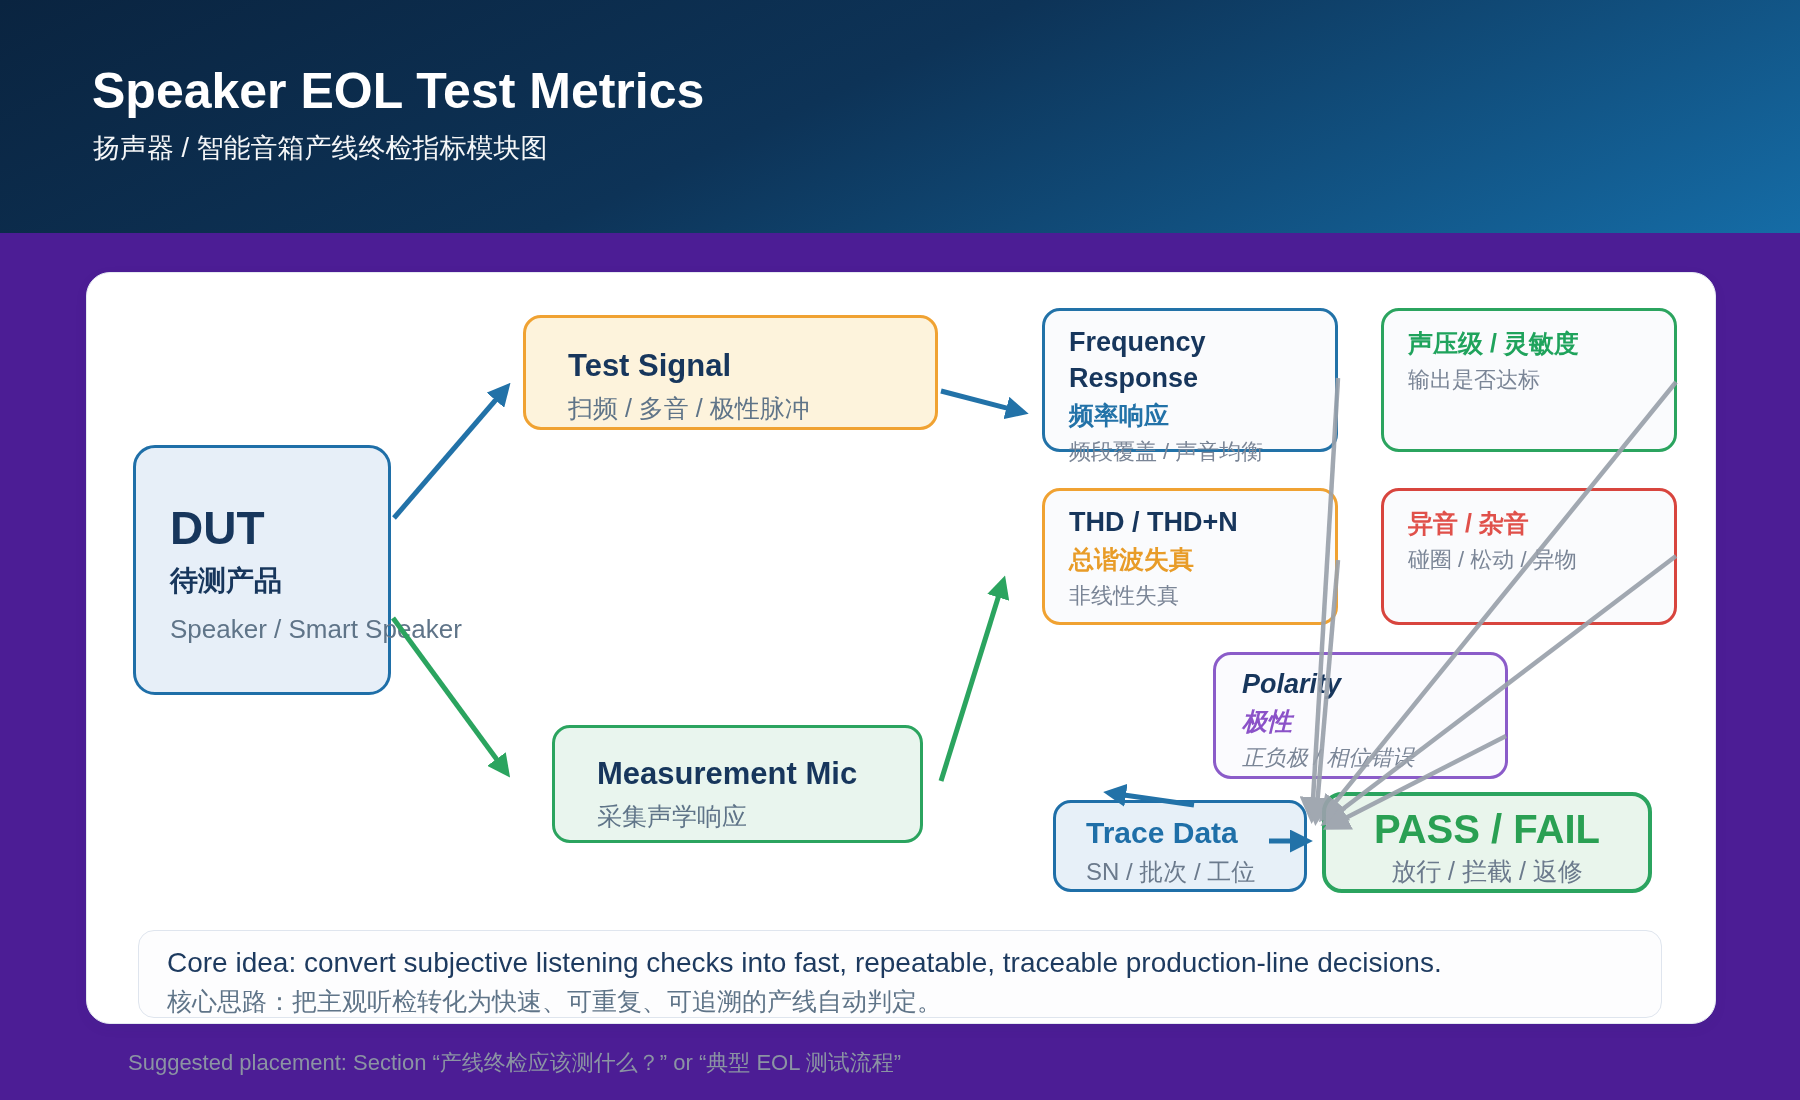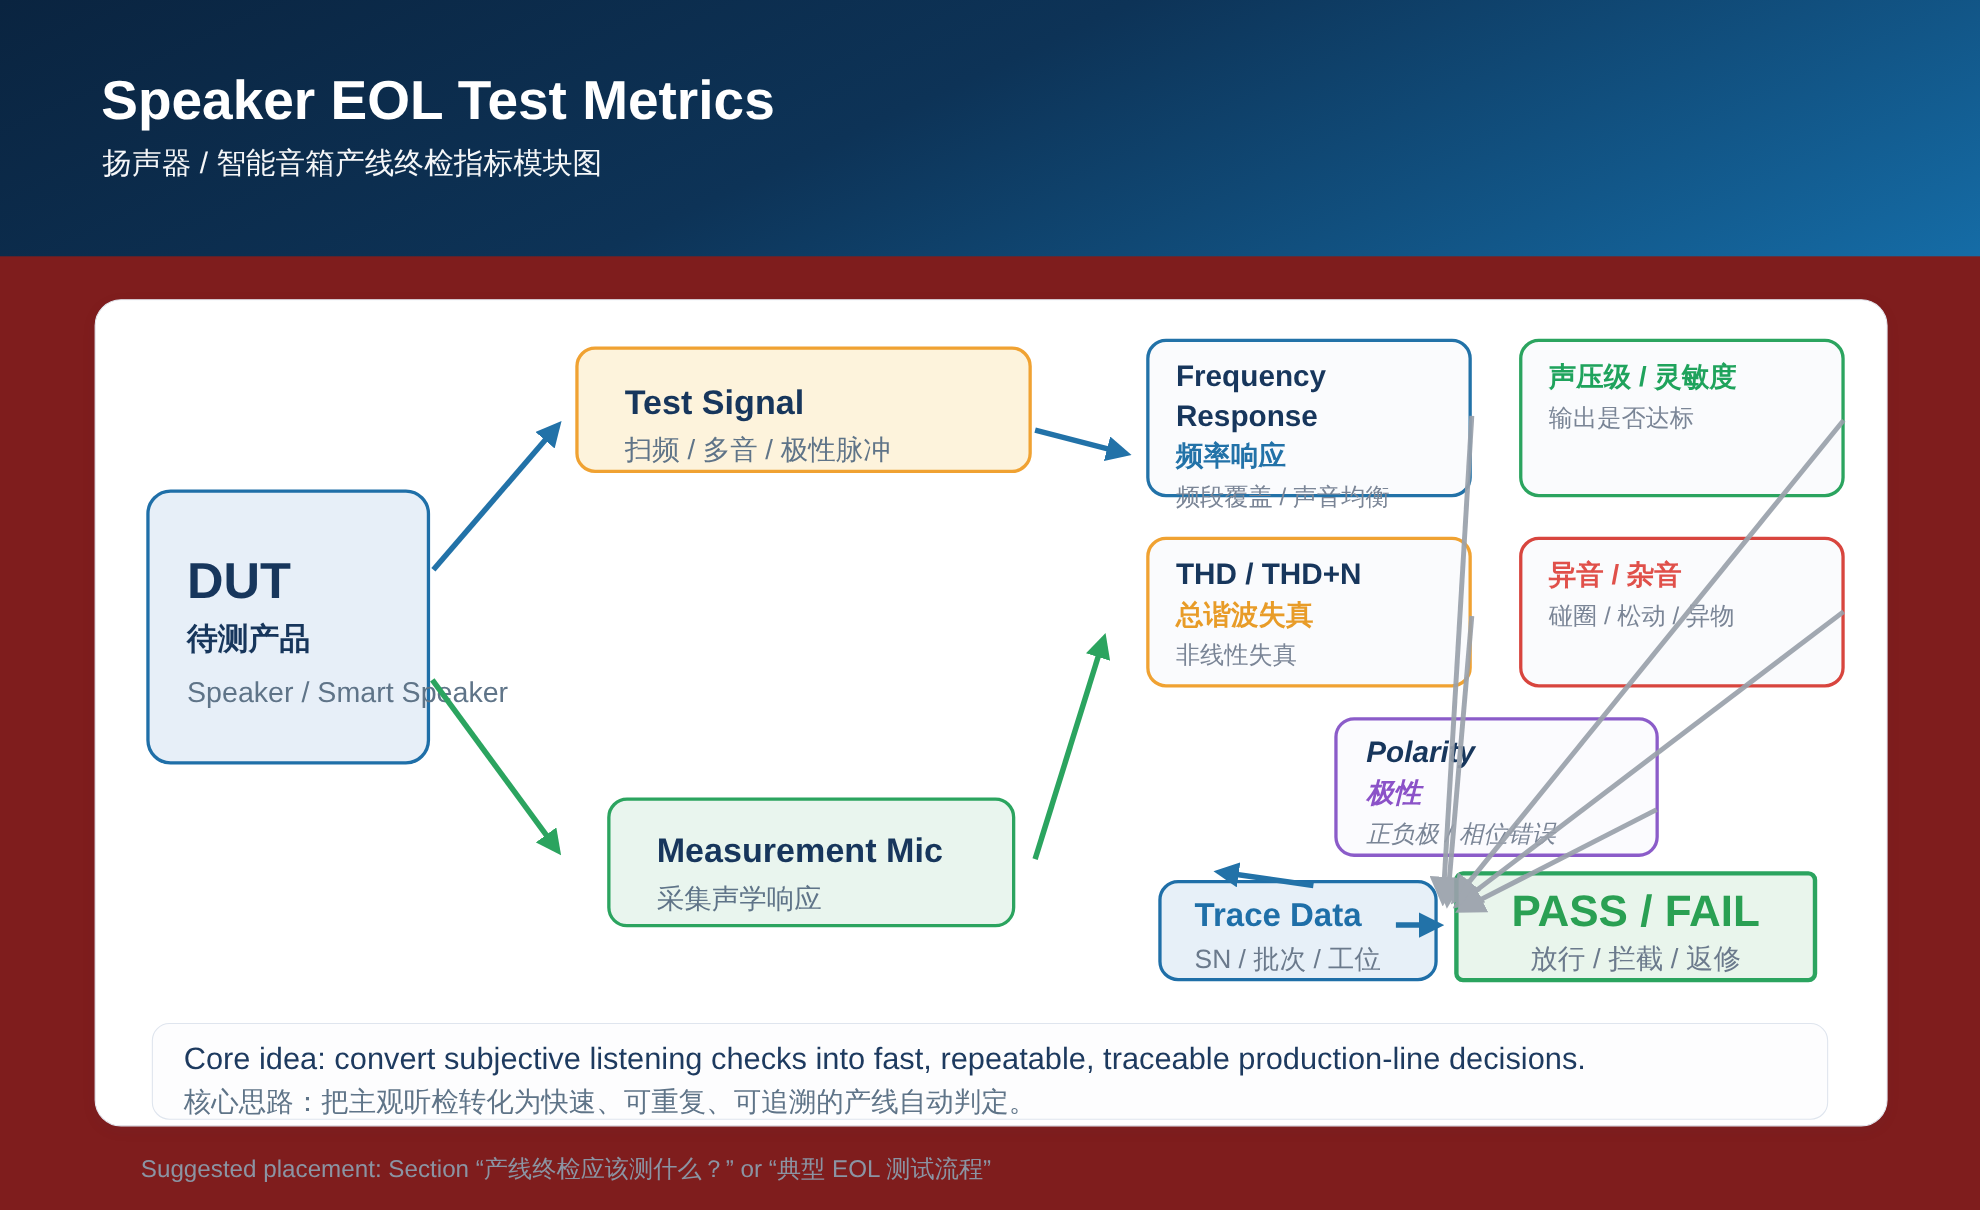--- a/index.html
+++ b/index.html
@@ -1,18 +1,18 @@
 <!DOCTYPE html>
 <html><head>
 <meta charset="utf-8">
 <style>
   html,body{margin:0;padding:0;background:#eef1f6;}
   .stage{
     position:relative;width:1800px;height:1100px;overflow:hidden;
-    background:#7f1d1d;
+    background:#4c1d95;
     font-family:"Liberation Sans","DejaVu Sans",sans-serif;
     -webkit-font-smoothing:antialiased;
   }
   
   .header{
     position:absolute;left:0;top:0;width:1800px;height:233px;
     background:linear-gradient(155deg,#0a2440 0%,#0d3357 45%,#156ca6 100%);
   }
   .header .title{
     position:absolute;left:92px;top:62px;color:#ffffff;
@@ -59,21 +59,21 @@
   .pol{left:1213px;top:652px;width:295px;height:127px;border:3px solid #8b5cc9;
        background:#fbfbfe;padding:11px 0 0 26px;font-style:italic;}
   .s-blue{color:#2272a8;}.s-green{color:#1fa35c;}.s-orange{color:#e89c28;}
   .s-red{color:#e0504a;}.s-purple{color:#8b52c8;}
   
   .trace{left:1053px;top:800px;width:254px;height:92px;background:#e7f0f8;
          border:3.5px solid #1f6fa8;padding:13px 0 0 30px;}
   .trace .t{font-size:30px;color:#1f6fa8;}
   .trace .c{font-size:24px;color:#6b7a8c;margin-top:6px;}
   .pf{left:1322px;top:792px;width:330px;height:101px;background:#e9f5ec;
-      border:4px solid #2ba45f;border-radius:8px;text-align:center;padding-top:11px;}
+      border:4px solid #2ba45f;border-radius:20px;text-align:center;padding-top:11px;}
   .pf .t{font-size:40px;color:#2aa053;font-weight:700;line-height:44px;}
   .pf .c{font-size:25px;color:#6b7a8c;margin-top:4px;}
   
   .note{
     position:absolute;left:138px;top:930px;width:1524px;height:88px;
     background:#fdfdfe;border:1.5px solid #dfe5ee;border-radius:16px;
     padding:16px 0 0 28px;box-sizing:border-box;
   }
   .note .l1{font-size:28px;font-weight:400;color:#1d3a5f;}
   .note .l2{font-size:25px;color:#5f7488;margin-top:6px;}

